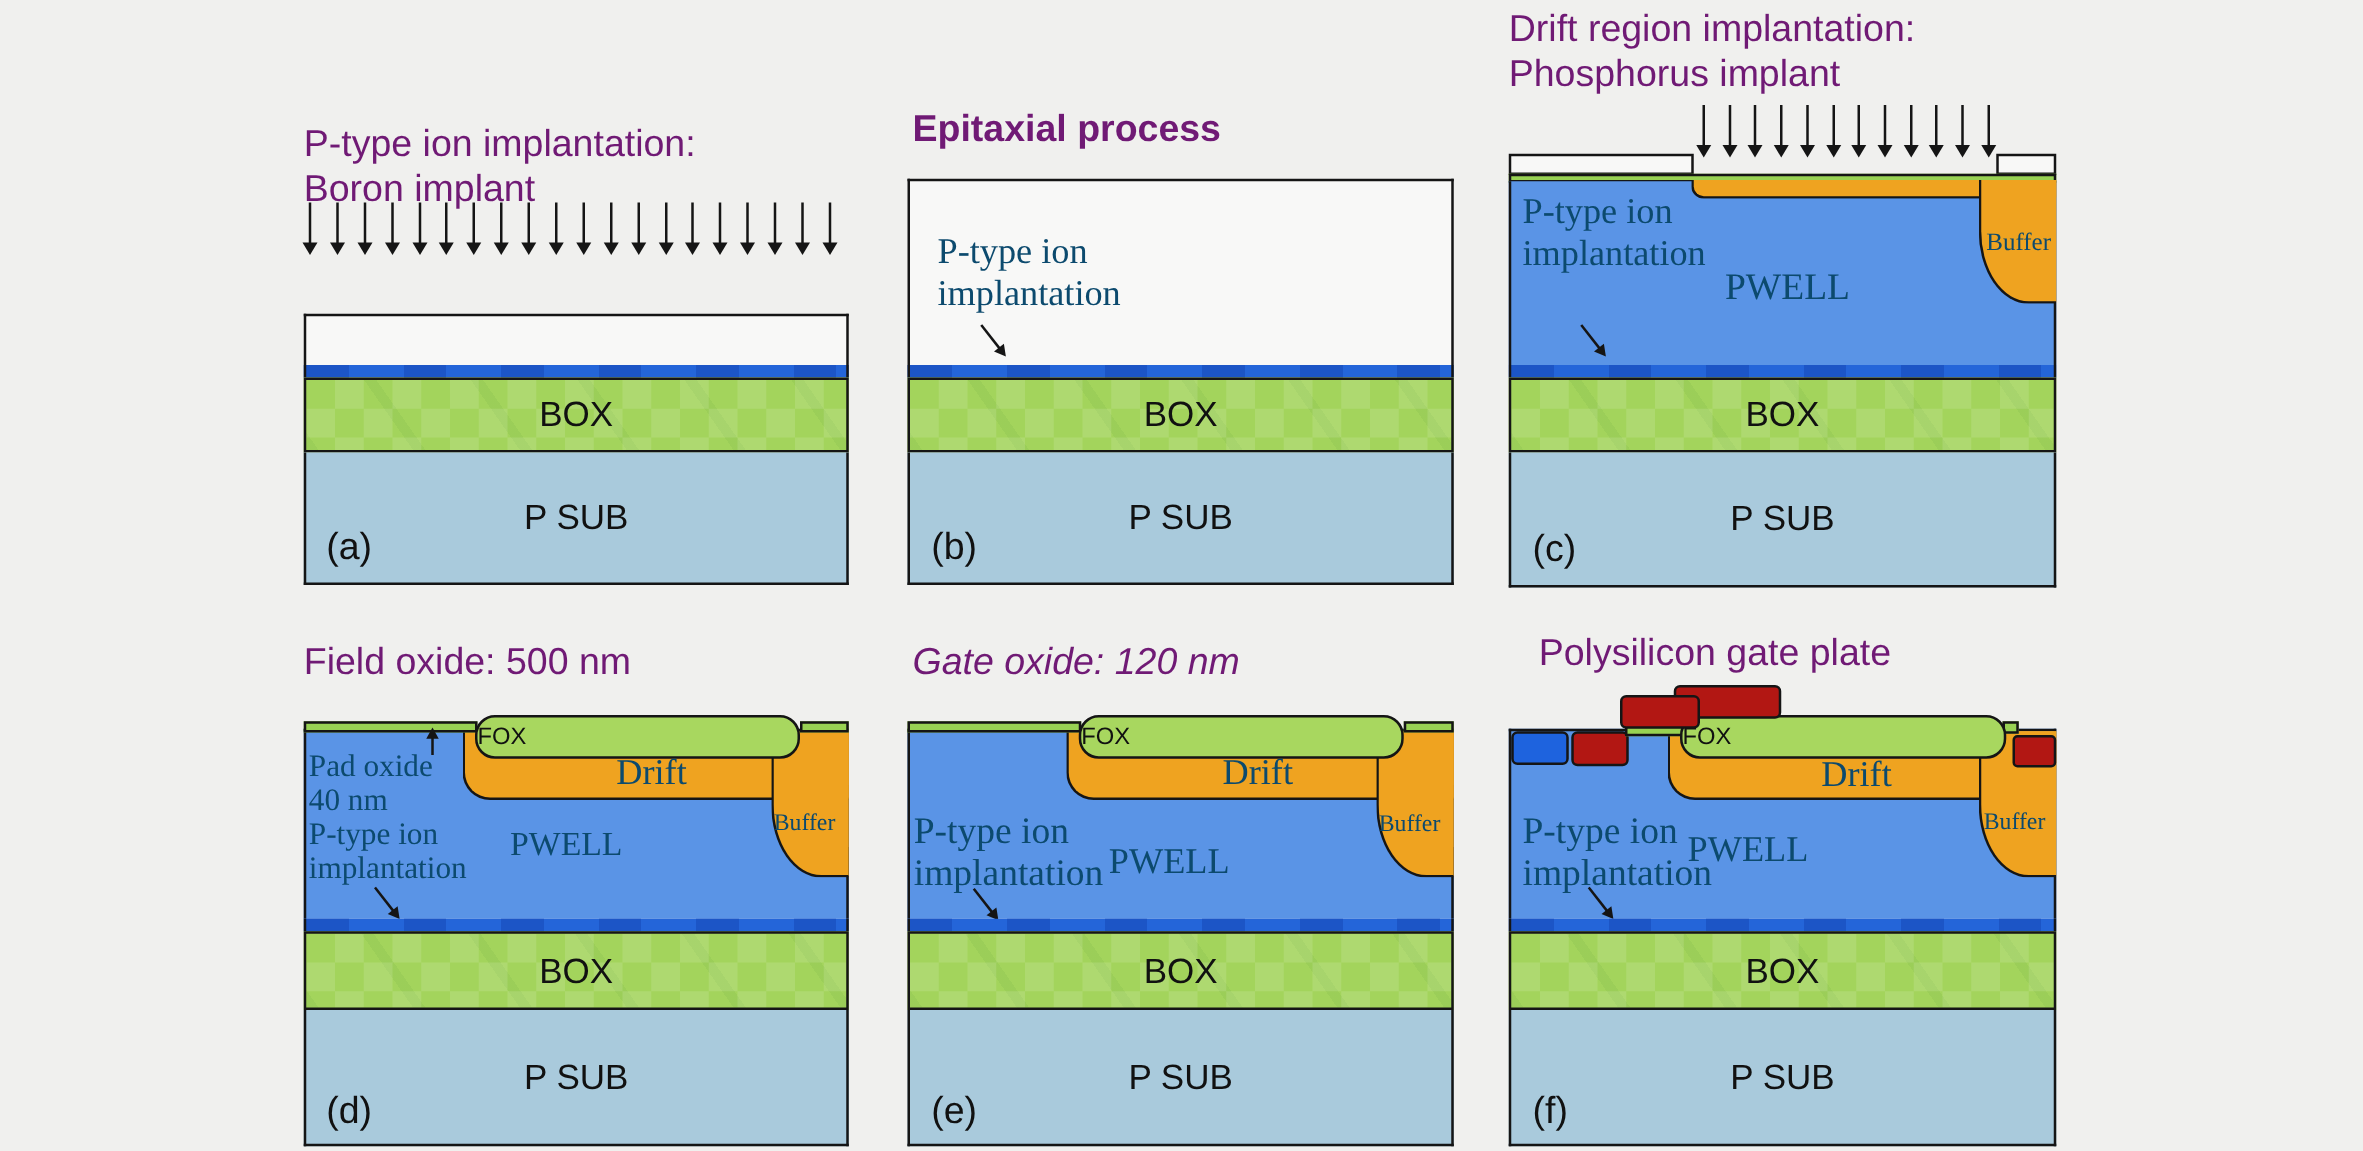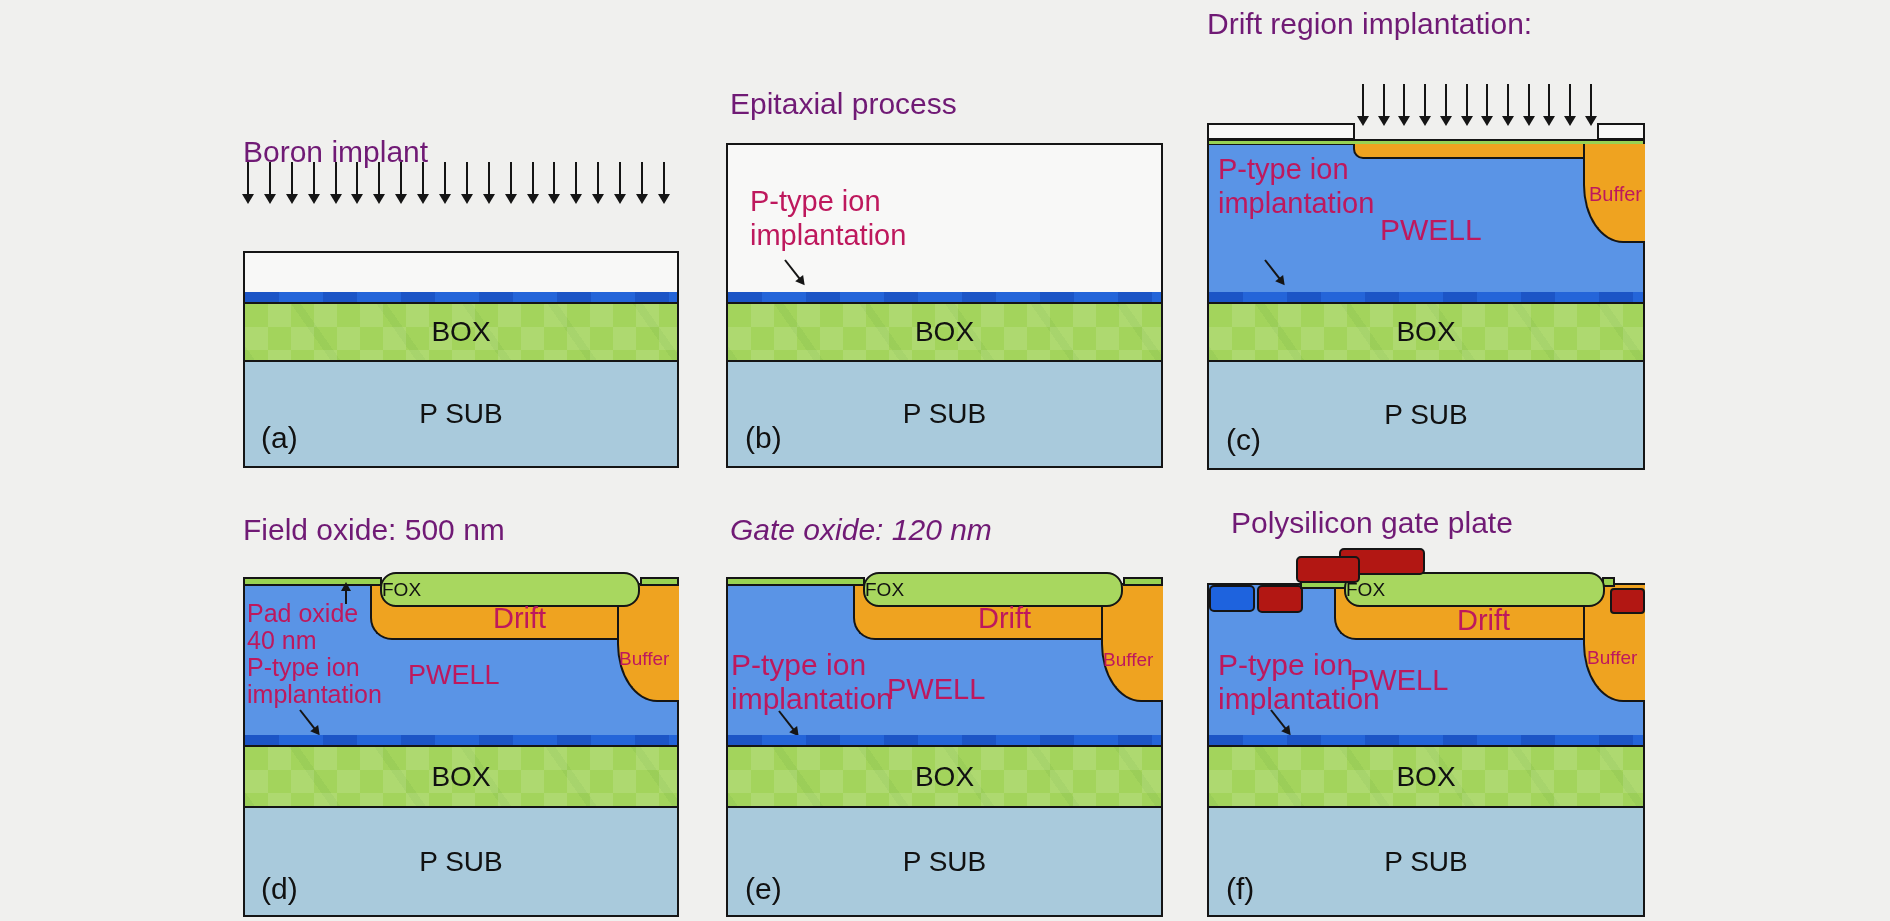--- a/index.html
+++ b/index.html
@@ -1,19 +1,19 @@
 <!DOCTYPE html>
 <html><head>
 <meta charset="utf-8">
 <style>
   html,body{margin:0;padding:0;background:#e8e8e6;}
   .stage{position:relative;width:1890px;height:921px;background:#f0f0ee;overflow:hidden;
          font-family:"Liberation Sans",sans-serif;color:#111;}
   .panel-title{position:absolute;font-size:30px;line-height:36px;color:#701a75;white-space:pre-wrap;}
-  .lbl{position:absolute;color:#be185d;white-space:pre-wrap;}
+  .lbl{position:absolute;color:#0c4a6e;white-space:pre-wrap;font-family:Liberation Serif, serif;}
   .layer{position:absolute;box-sizing:border-box;}
   .epi{background:#f8f8f7;border:2px solid #151515;border-bottom:none;}
   .impline{background:#2465d9;
      background-image:repeating-linear-gradient(90deg,#1c55c6 0 34px,rgba(0,0,0,0) 34px 78px);
      border-left:2px solid #151515;border-right:2px solid #151515;}
   .boxox{background-color:#a3d45c;
      background-image:conic-gradient(rgba(255,255,255,.12) 0 90deg,rgba(0,0,0,0) 90deg 180deg,rgba(255,255,255,.12) 180deg 270deg,rgba(0,0,0,0) 270deg),
        repeating-linear-gradient(55deg,rgba(30,110,30,.06) 0 8px,rgba(0,0,0,0) 8px 70px);
      background-size:46px 46px,auto;
      border:2px solid #151515;display:flex;align-items:center;justify-content:center;}
@@ -45,21 +45,21 @@
   .up-arrow::before{content:"";position:absolute;top:-8px;left:-4px;width:0;height:0;
      border:5px solid transparent;border-top:none;border-bottom:9px solid #151515;}
   .letter{position:absolute;font-size:30px;color:#111;}
 </style>
 </head>
 <body>
 
 <div class="stage">
 
   <div>
-    <div class="panel-title" style="left:243px;top:98px;"><br><span>Boron implant</span></div>
+    <div class="panel-title" style="left:243px;top:98px;"><span>P-type ion implantation:</span><br><span>Boron implant</span></div>
     <div class="arrow-row" style="left:247px;top:162px;width:418px;">
         <span class="imp-arrow"></span>
         <span class="imp-arrow"></span>
         <span class="imp-arrow"></span>
         <span class="imp-arrow"></span>
         <span class="imp-arrow"></span>
         <span class="imp-arrow"></span>
         <span class="imp-arrow"></span>
         <span class="imp-arrow"></span>
         <span class="imp-arrow"></span>
@@ -80,36 +80,36 @@
     <div class="layer boxox" style="left:243px;top:302px;width:436px;height:60px;">
       <span class="layer-label">BOX</span>
     </div>
     <div class="layer psub" style="left:243px;top:362px;width:436px;height:106px;">
       <span class="layer-label">P SUB</span>
     </div>
     <div class="letter" style="left:261px;top:421px;">(a)</div>
   </div>
 
   <div>
-    <div class="panel-title" style="left:730px;top:86px;">Epitaxial process</div>
+    <div class="panel-title" style="left:730px;top:86px;font-weight:bold;">Epitaxial process</div>
     <div class="layer epi" style="left:726px;top:143px;width:437px;height:149px;"></div>
     <div class="lbl" style="left:750px;top:184px;font-size:29px;line-height:34px;"><span>P-type ion</span><br><span>implantation</span></div>
     <div class="ann-arrow" style="left:784px;top:260px;"></div>
     <div class="layer impline" style="left:726px;top:292px;width:437px;height:10px;"></div>
     <div class="layer boxox" style="left:726px;top:302px;width:437px;height:60px;">
       <span class="layer-label">BOX</span>
     </div>
     <div class="layer psub" style="left:726px;top:362px;width:437px;height:106px;">
       <span class="layer-label">P SUB</span>
     </div>
     <div class="letter" style="left:745px;top:421px;">(b)</div>
   </div>
 
   <div>
-    <div class="panel-title" style="left:1207px;top:6px;"><span>Drift region implantation:</span><br></div>
+    <div class="panel-title" style="left:1207px;top:6px;"><span>Drift region implantation:</span><br><span>Phosphorus implant</span></div>
     <div class="arrow-row" style="left:1362px;top:84px;width:230px;">
         <span class="imp-arrow"></span>
         <span class="imp-arrow"></span>
         <span class="imp-arrow"></span>
         <span class="imp-arrow"></span>
         <span class="imp-arrow"></span>
         <span class="imp-arrow"></span>
         <span class="imp-arrow"></span>
         <span class="imp-arrow"></span>
         <span class="imp-arrow"></span>

